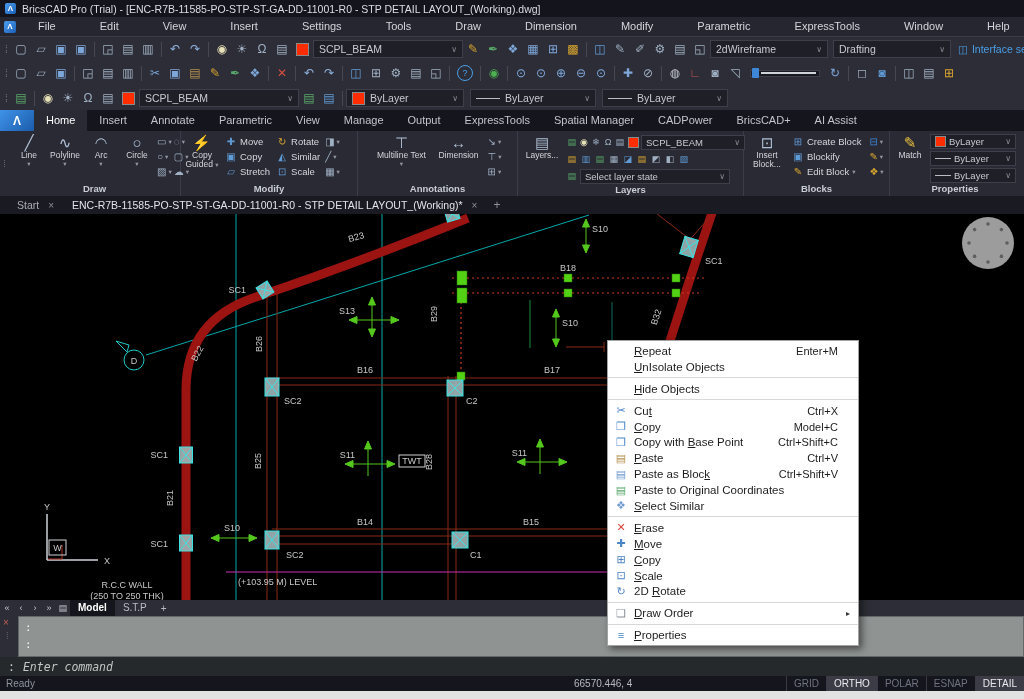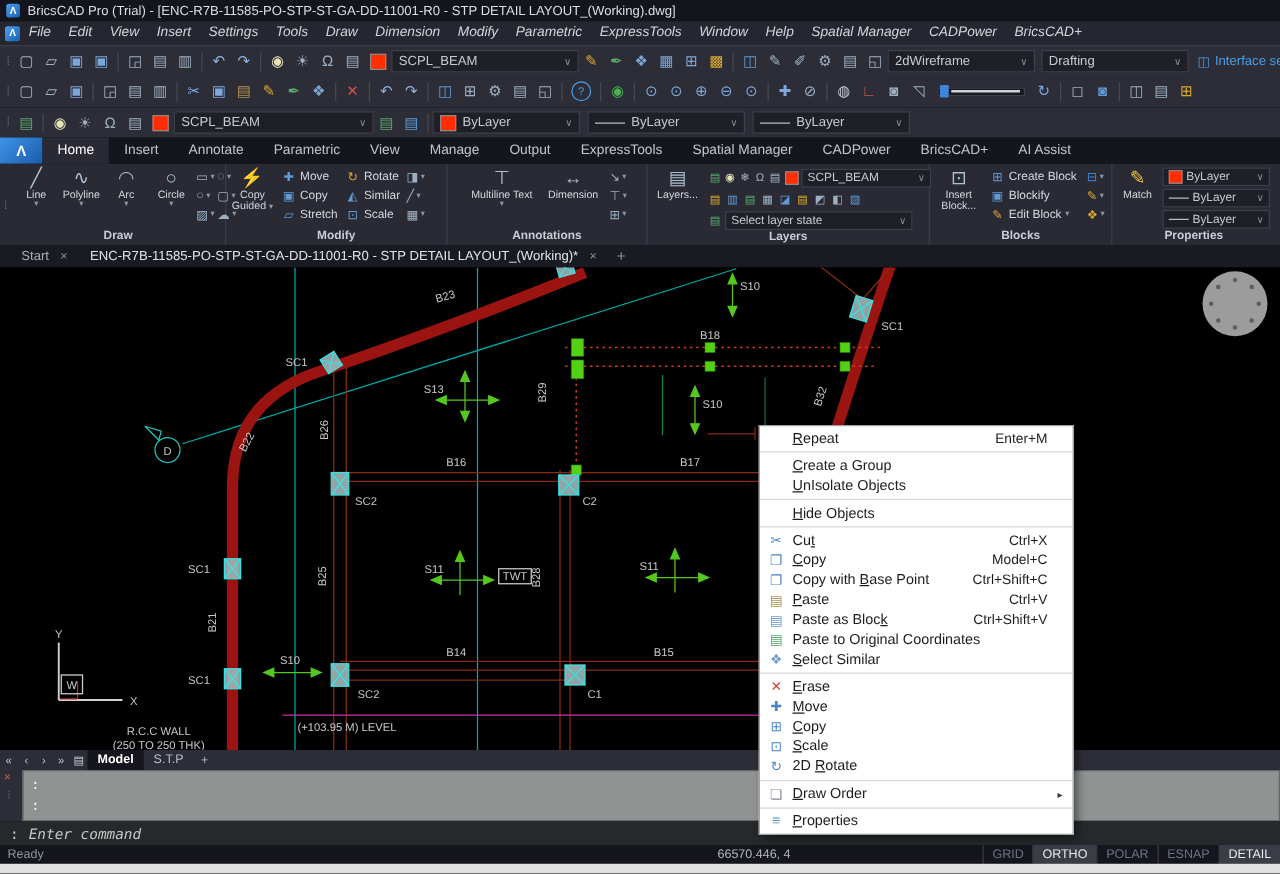--- a/index.html
+++ b/index.html
@@ -8,21 +8,21 @@
   
   .titlebar{position:absolute;left:0;top:0;right:0;height:17px;background:#14141c;
             display:flex;align-items:center;gap:6px;padding-left:5px;}
   .applogo{width:11px;height:11px;border-radius:2px;flex:none;
            background:linear-gradient(135deg,#4da0f0,#1a5fb8);color:#fff;font-size:8px;
            display:flex;align-items:center;justify-content:center;font-weight:bold;}
   .titletxt{font-size:10.5px;color:#dcdee3;white-space:nowrap;}
   
   .menubar{position:absolute;top:17px;left:0;right:0;height:19px;background:#262631;
            display:flex;align-items:center;padding-left:4px;}
-  .mitem{padding:0 7px;font-size:11px;color:#d2d5da;line-height:19px;white-space:nowrap;font-style:italic;}
+  .mitem{padding:0 22px;font-size:11px;color:#d2d5da;line-height:19px;white-space:nowrap;}
   
   .tbrow{position:absolute;left:0;right:0;display:flex;align-items:center;background:#2d2d37;
          padding-left:2px;}
   #tb1{top:36px;height:24px;border-top:1px solid #3d3d48;}
   #tb2{top:60px;height:26px;}
   #tb3{top:86px;height:24px;border-bottom:1px solid #17171f;}
   .grip{color:#6b6f79;font-size:10px;width:9px;text-align:center;flex:none;}
   .tbgroup{display:flex;align-items:center;}
   .tbi{width:20px;height:19px;display:flex;align-items:center;justify-content:center;
        font-size:12px;color:#9fb0c2;flex:none;}
@@ -878,26 +878,20 @@
 
   <div class="cmenu">
 
       <div class="cmi">
         <span class="mic"></span>
         <span class="mlb"><span></span><u>R</u><span>epeat</span></span>
         <span class="msc">Enter+M</span>
         <span class="msub"></span>
       </div>
 
-      <div class="cmi" data-sep="1">
-        <span class="mic"></span>
-        <span class="mlb"><span></span><u>C</u><span>reate a Group</span></span>
-        <span class="msc"></span>
-        <span class="msub"></span>
-      </div>
 
 
       <div class="cmi">
         <span class="mic"></span>
         <span class="mlb"><span></span><u>U</u><span>nIsolate Objects</span></span>
         <span class="msc"></span>
         <span class="msub"></span>
       </div>
 
       <div class="cmi" data-sep="1">

